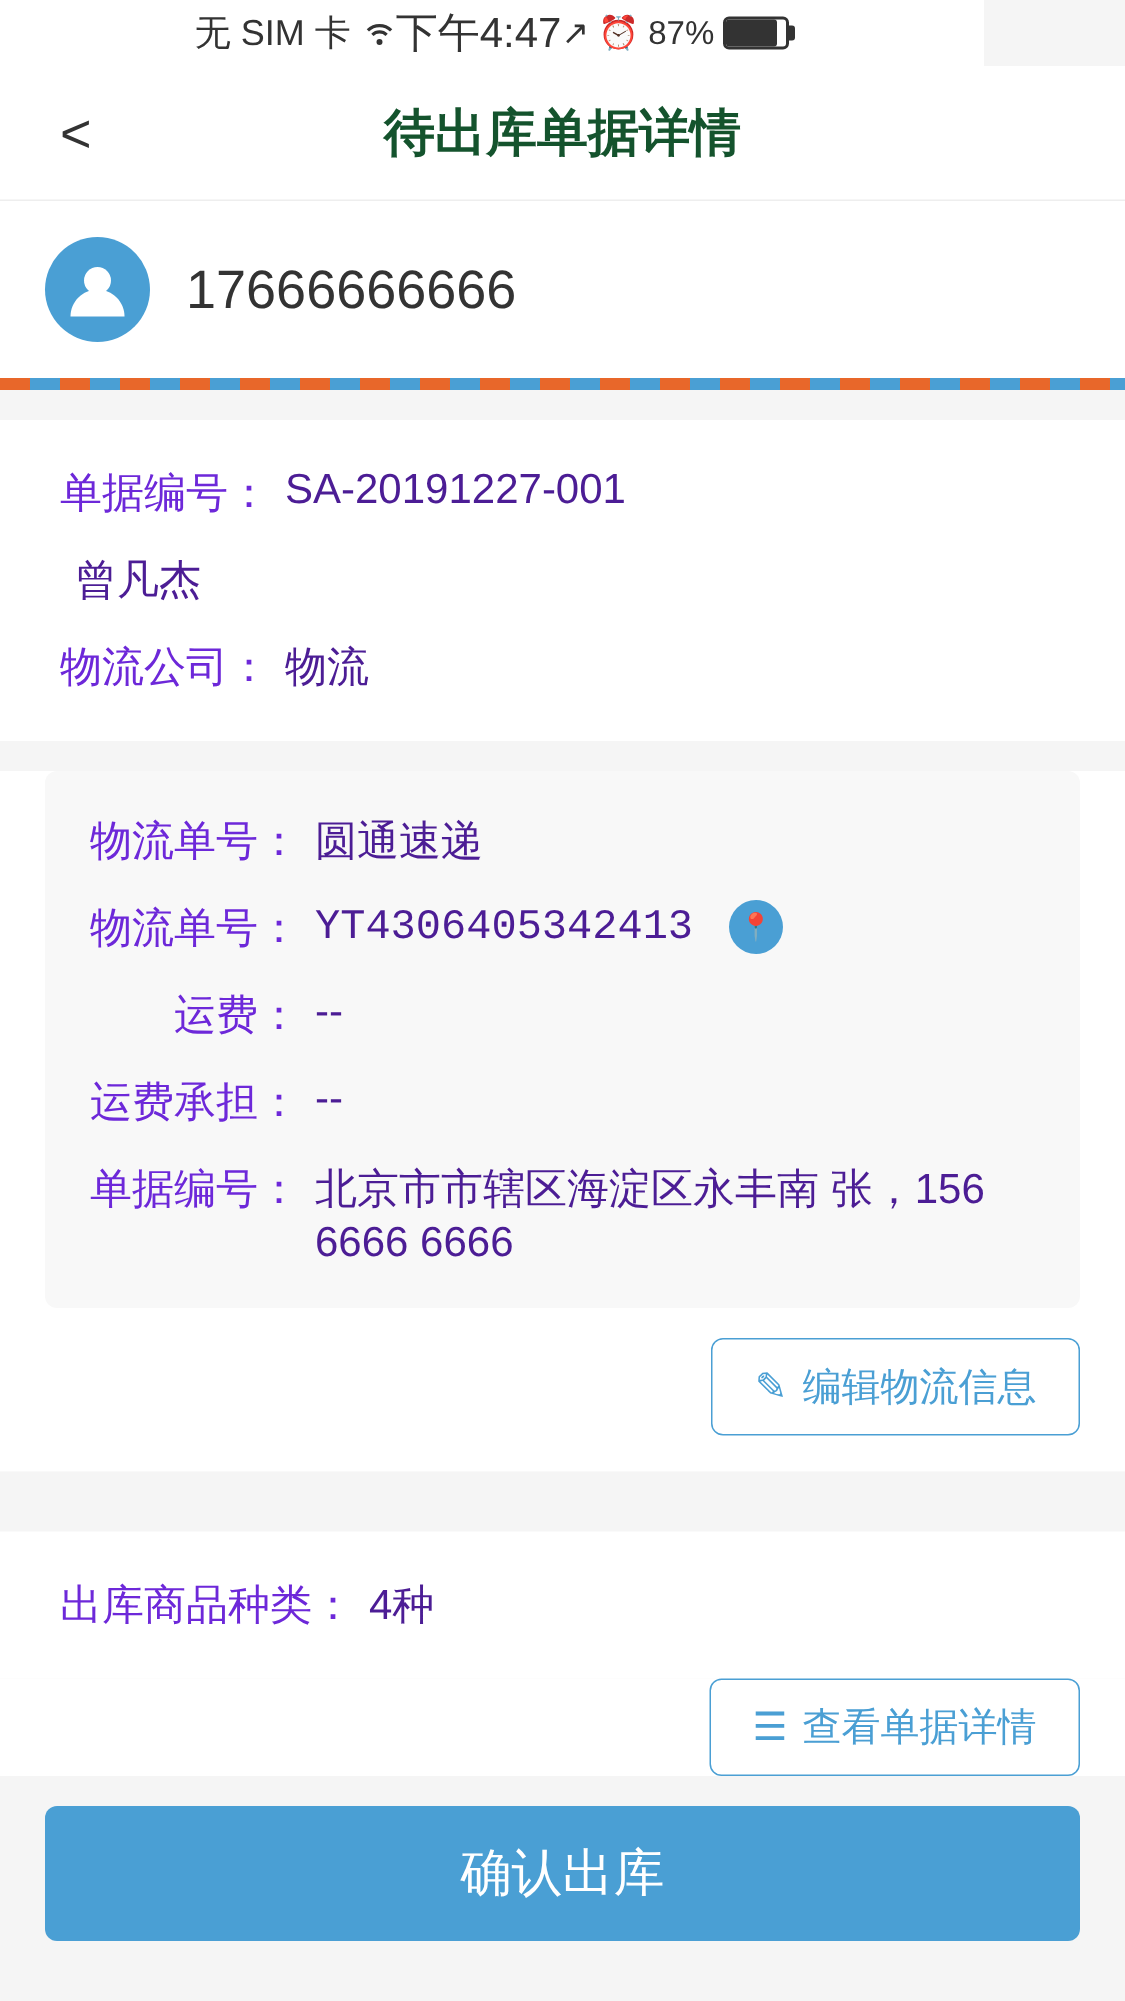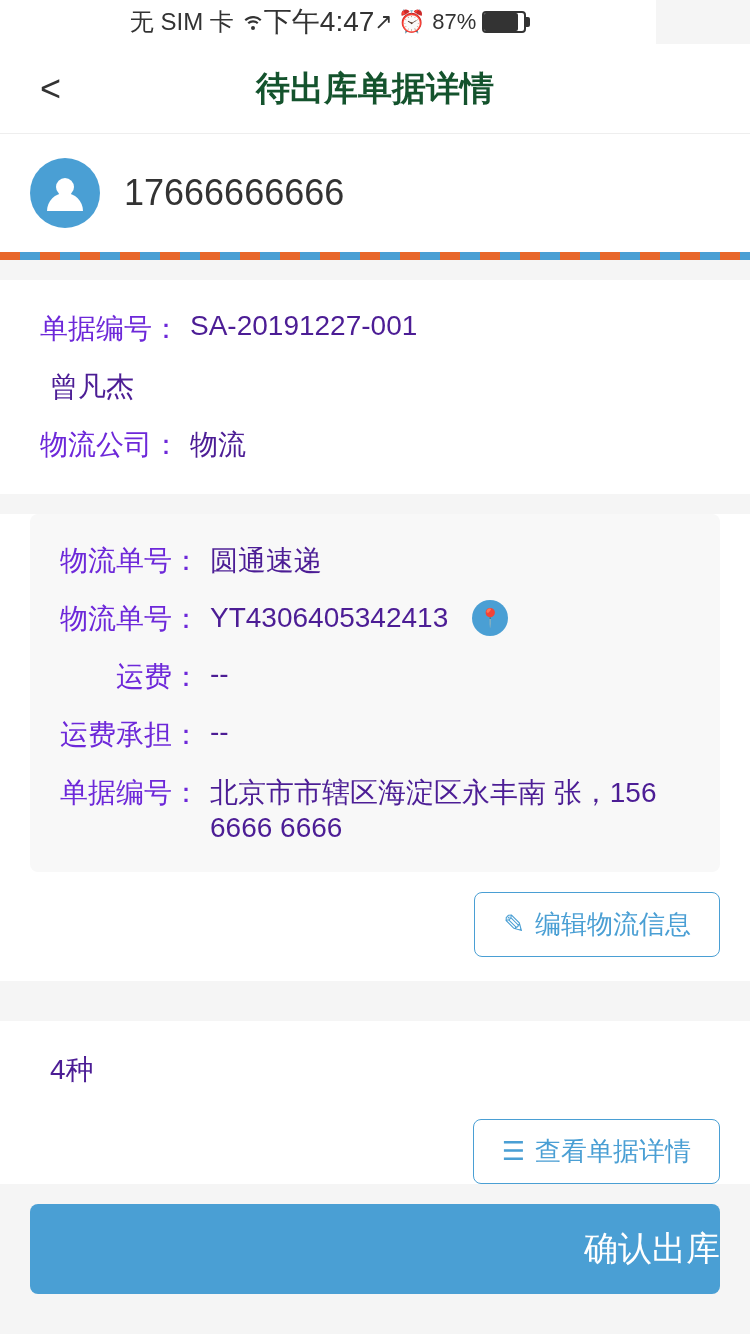--- a/index.html
+++ b/index.html
@@ -119,20 +119,21 @@
     }
     .info-value {
       color: #4c1d95;
       margin-left: 10px;
       flex: 1;
     }
     .info-value-row {
       display: flex;
       align-items: center;
       gap: 24px;
+      font-family: Liberation Mono, monospace;
     }
 
     
     .logistics-card {
       background: #f8f8f8;
       margin: 20px 30px;
       border-radius: 8px;
       padding: 28px 30px;
     }
 
@@ -210,21 +211,21 @@
     .confirm-btn {
       width: 100%;
       height: 90px;
       background: #4a9fd4;
       border-radius: 8px;
       color: #fff;
       font-size: 34px;
       font-weight: 500;
       display: flex;
       align-items: center;
-      justify-content: flex-end;
+      justify-content: center;
       cursor: pointer;
       border: none;
     }
   </style>
 </head>
 <body>
 
 <div class="status-bar">
   <div class="status-left">
     <span>无 SIM 卡</span>
@@ -306,20 +307,21 @@
       <span>✎</span>
       <span>编辑物流信息</span>
     </button>
   </div>
 </div>
 
 <div style="height:20px;background:#f5f5f5;"></div>
 
 <div class="summary-section">
   <div class="info-row">
+    <span class="info-label">出库商品种类：</span>
     <span class="info-value">4种</span>
   </div>
 </div>
 
 <div class="view-detail-wrap">
   <button class="view-detail-btn">
     <span>☰</span>
     <span>查看单据详情</span>
   </button>
 </div>

